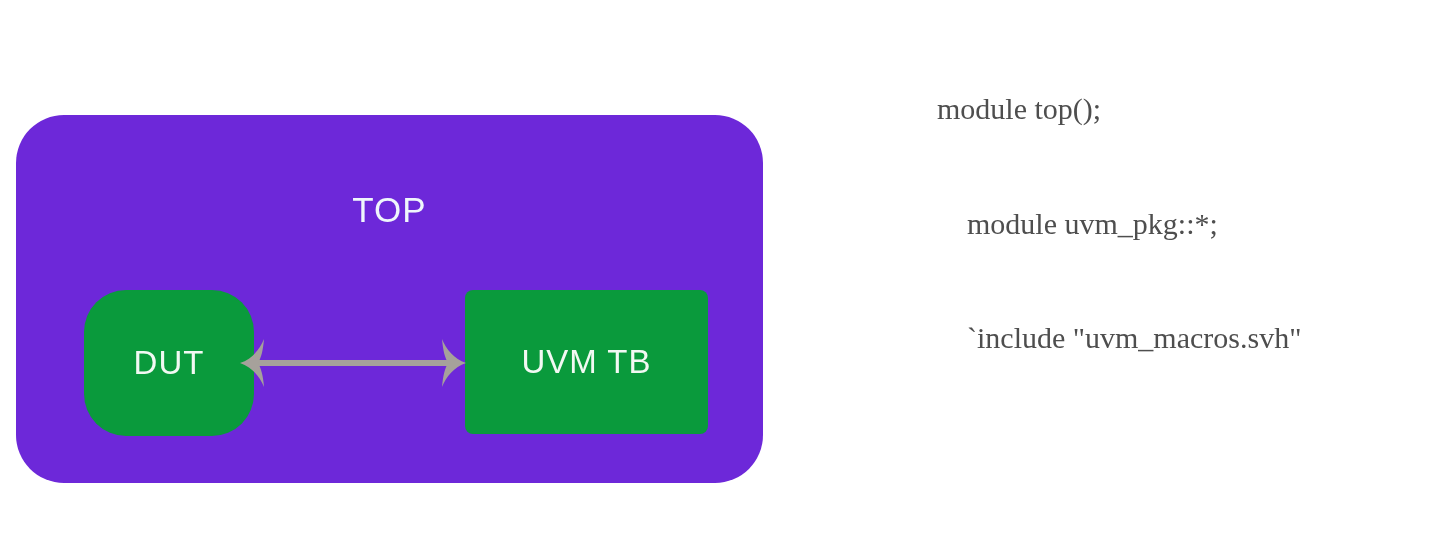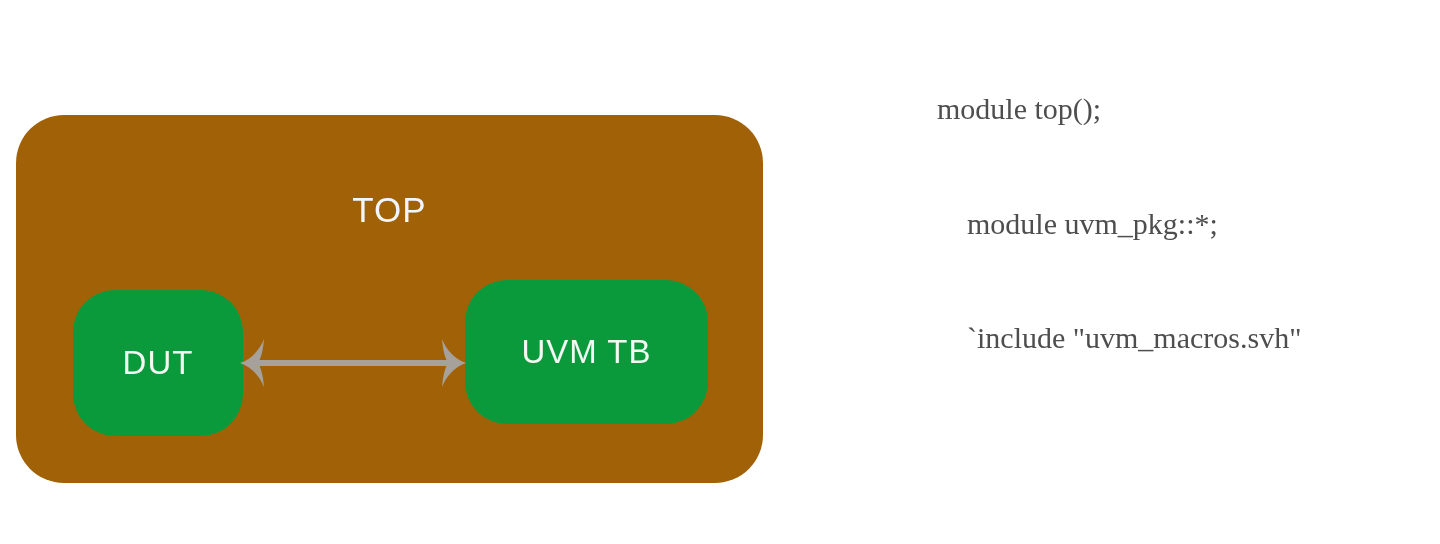--- a/index.html
+++ b/index.html
@@ -9,21 +9,21 @@
     overflow: hidden;
     font-family: "Liberation Sans", sans-serif;
   }
   .stage { position: relative; width: 1440px; height: 544px; }
 
   
   .top-container {
     position: absolute;
     left: 16px; top: 115px;
     width: 747px; height: 368px;
-    background: #a16207;
+    background: #6d28d9;
     border-radius: 48px;
   }
   .top-label {
     position: absolute;
     left: 0; top: 75px;
     width: 100%;
     text-align: center;
     font-size: 35px;
     letter-spacing: 1px;
     color: #eff6fc;
@@ -32,22 +32,22 @@
     position: absolute;
     background: #0a9a3c;
     border-radius: 42px;
     display: flex;
     align-items: center;
     justify-content: center;
     color: #f2f9f3;
     font-size: 33px;
     letter-spacing: 1px;
   }
-  .block-dut  { left: 57px;  top: 175px; width: 170px; height: 146px; }
-  .block-uvm  { left: 449px; top: 165px; width: 243px; height: 144px; }
+  .block-dut  { left: 68px;  top: 175px; width: 170px; height: 146px; }
+  .block-uvm  { left: 449px; top: 175px; width: 243px; height: 144px; border-radius: 8px; }
   .arrow-svg {
     position: absolute;
     left: 222px; top: 218px; 
     width: 230px; height: 60px;
   }
 
   
   .code {
     position: absolute;
     left: 937px; top: 18px;

